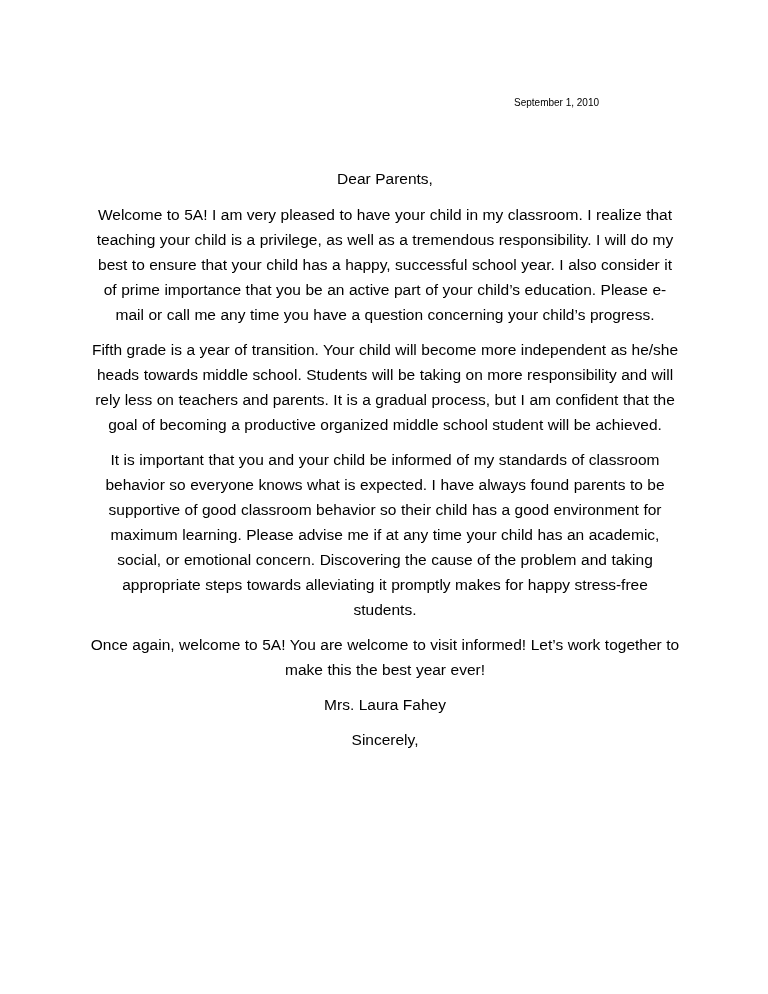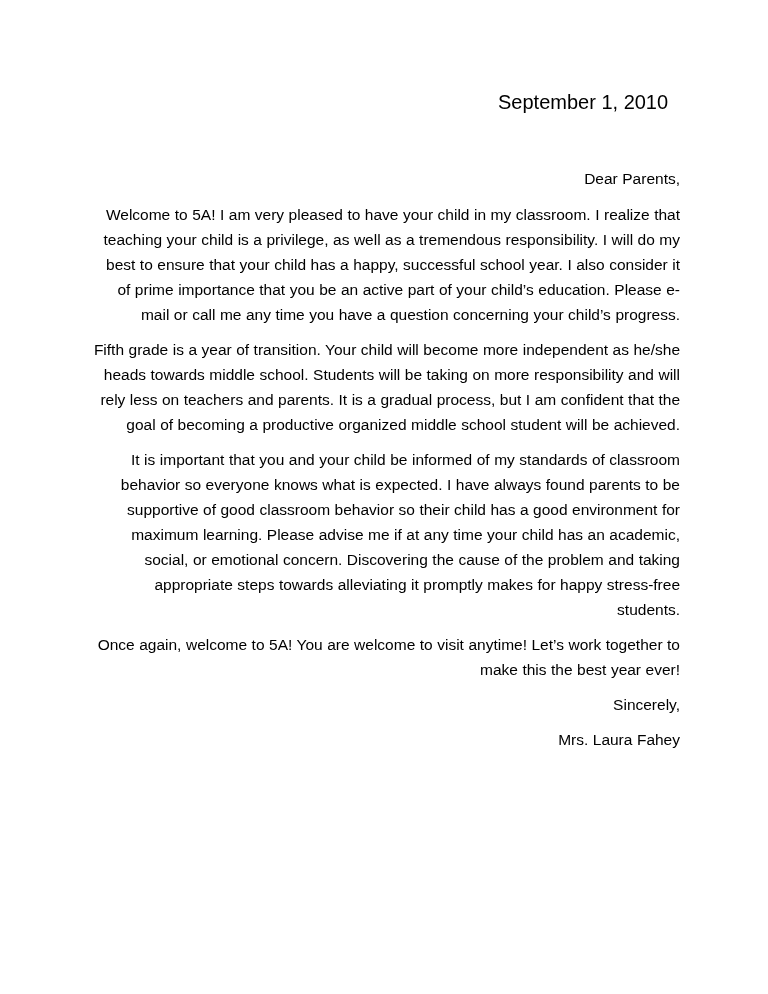--- a/index.html
+++ b/index.html
@@ -24,39 +24,39 @@
   
   .letter {
     position: absolute;
     left: 90px;
     top: 0;
     width: 590px;
   }
 
   .date-line {
     position: absolute;
-    left: 408px;          
+    left: 424px;          
     top: 92px;
-    font-size: 20px;
+    font-size: 10px;
     line-height: 21px;
     white-space: nowrap;
   }
 
   .body-blocks {
     position: absolute;
     left: 0;
     top: 166px;
     width: 590px;
   }
 
   .para {
     font-size: 15.5px;
     line-height: 25px;
     margin: 0 0 10px 0;
-    text-align: right;
+    text-align: center;
     word-spacing: 0.2px;
   }
 
   .para:last-child {
     margin-bottom: 0;
   }
 
   .salutation {
     margin-bottom: 11px;
   }
@@ -74,21 +74,21 @@
 
       <p class="para salutation">Dear Parents,</p>
 
       <p class="para">Welcome to 5A!  I am very pleased to have your child in my classroom.  I realize that teaching your child is a privilege, as well as a tremendous responsibility.  I will do my best to ensure that your child has a happy, successful school year.  I also consider it of prime importance that you be an active part of your child’s education.  Please e-mail or call me any time you have a question concerning your child’s progress.</p>
 
       <p class="para">Fifth grade is a year of transition.  Your child will become more independent as he/she heads towards middle school.  Students will be taking on more responsibility and will rely less on teachers and parents.  It is a gradual process, but I am confident that the goal of becoming a productive organized middle school student will be achieved.</p>
 
 
       <p class="para">It is important that you and your child be informed of my standards of classroom behavior so everyone knows what is expected.  I have always found parents to be supportive of good classroom behavior so their child has a good environment for maximum learning.  Please advise me if at any time your child has an academic, social, or emotional concern.  Discovering the cause of the problem and taking appropriate steps towards alleviating it promptly makes for happy stress-free students.</p>
 
-      <p class="para">Once again, welcome to 5A! You are welcome to visit anytime!  Let’s work together to make this the best year ever!</p>
+      <p class="para">Once again, welcome to 5A! You are welcome to visit informed!  Let’s work together to make this the best year ever!</p>
+
+      <p class="para">Mrs. Laura Fahey</p>
 
       <p class="para">Sincerely,</p>
-
-      <p class="para">Mrs. Laura Fahey</p>
 
     </div>
   </div>
 </div>
 
 </body></html>

